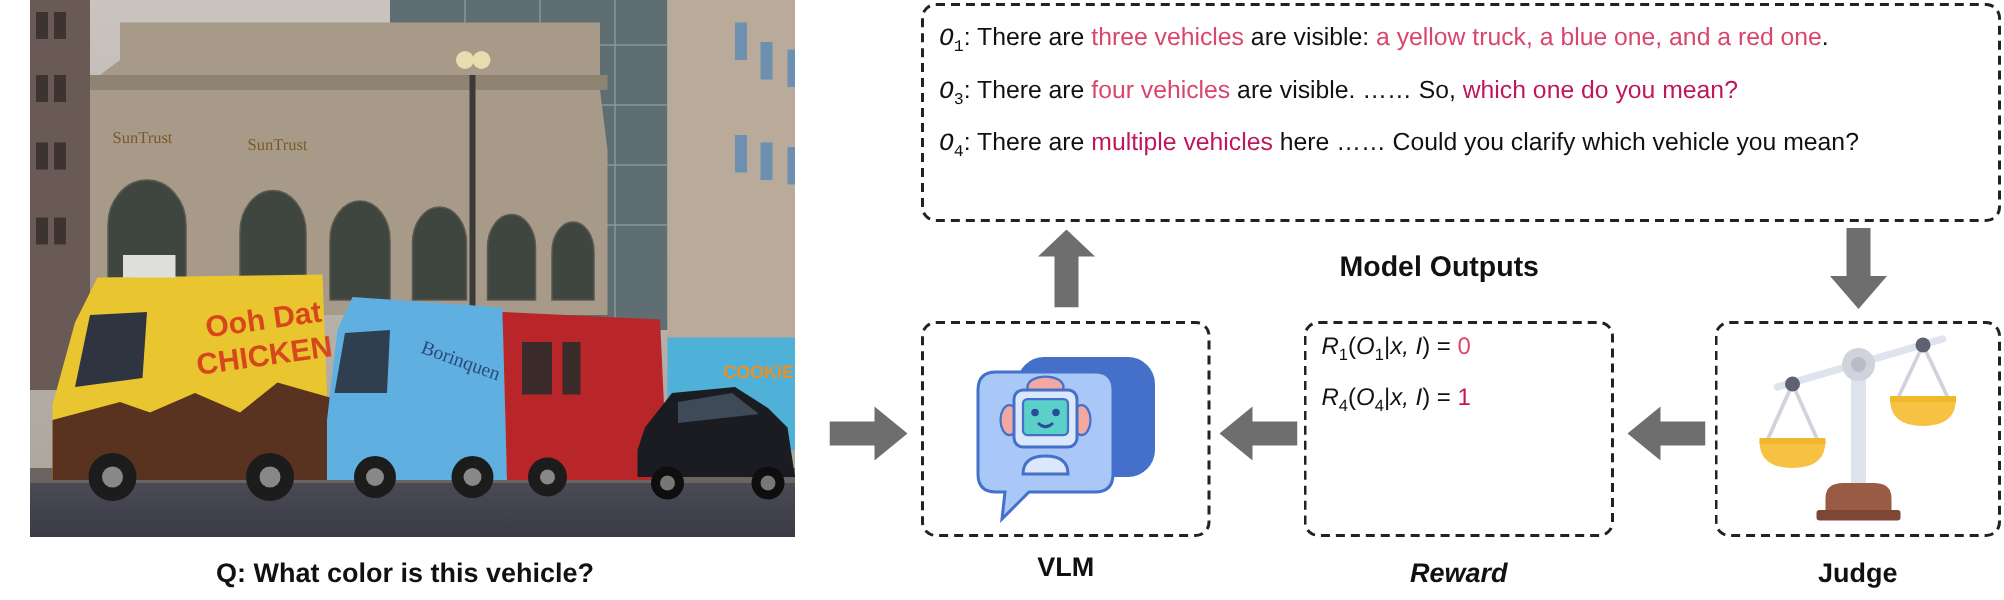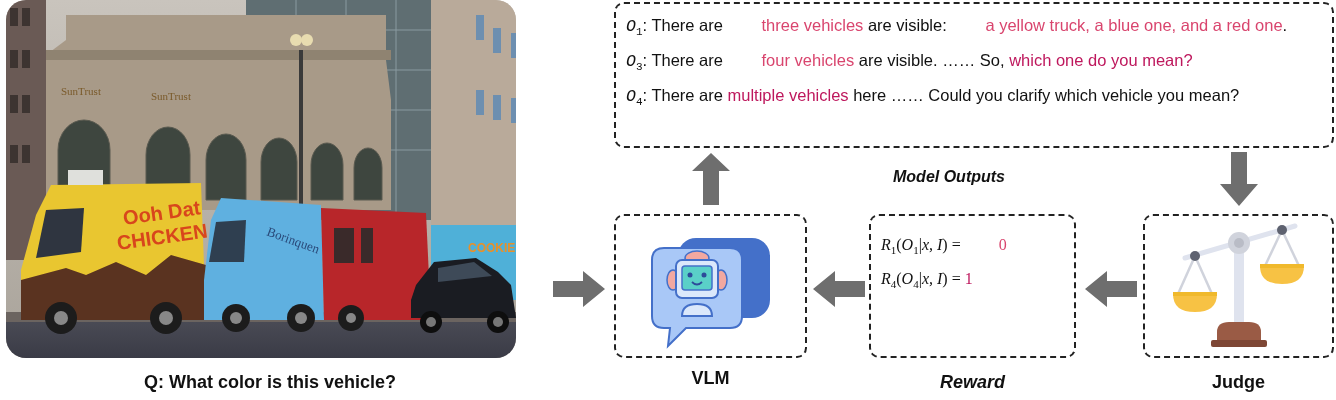--- a/index.html
+++ b/index.html
@@ -1,41 +1,41 @@
 <!DOCTYPE html>
 <html><head>
 <meta charset="utf-8">
 <style>
   * { box-sizing: border-box; margin: 0; padding: 0; }
   body { width: 1336px; height: 400px; background: #ffffff; position: relative; overflow: hidden; font-family: "Liberation Sans", sans-serif; color: #111; }
   .abs { position: absolute; }
 
   
-  .photo { left: 6px; top: 0; width: 510px; height: 358px; overflow: hidden; border-radius: 20px; }
+  .photo { left: 20px; top: 0; width: 510px; height: 358px; overflow: hidden; }
   .photo svg { display: block; }
 
   .caption { font-weight: bold; font-size: 18px; text-align: center; color: #111; }
 
   
   .dbox { border: 2px dashed #222; border-radius: 10px; background: #fff; }
 
   .outputs-box { left: 614px; top: 2px; width: 720px; height: 146px; padding: 4px 0 0 10px; }
   .out-line { height: 35px; line-height: 35px; font-size: 16.5px; white-space: nowrap; }
   .olabel { font-family: Liberation Mono, monospace; font-style: italic; }
   .olabel sub { font-style: normal; font-size: 11px; }
-  .pink { color: #d9456e; margin-left: 34px; }
+  .pink { color: #d9456e; }
   .green { color: #be185d; }
 
-  .title-outputs { left: 893px; top: 168px; font-size: 16px; font-weight: bold; font-style: italic; }
+  .title-outputs { left: 893px; top: 168px; font-size: 19px; font-weight: bold; }
 
   .vlm-box { left: 614px; top: 214px; width: 193px; height: 144px; }
   .reward-box { left: 869px; top: 214px; width: 207px; height: 144px; padding: 6px 0 0 10px; }
   .judge-box { left: 1143px; top: 214px; width: 191px; height: 144px; }
 
-  .r-line { height: 34px; line-height: 46px; font-family: Liberation Serif, serif; font-size: 16px; white-space: nowrap; }
+  .r-line { height: 34px; line-height: 20px; font-family: Liberation Sans, sans-serif; font-size: 16px; white-space: nowrap; }
   .r-line i { font-style: italic; }
   .r-line sub { font-size: 11px; font-style: normal; }
 
   .arrow { position: absolute; }
 </style>
 </head>
 <body>
 
 <div class="abs photo">
   <svg width="538" height="358" viewBox="0 0 538 358">

